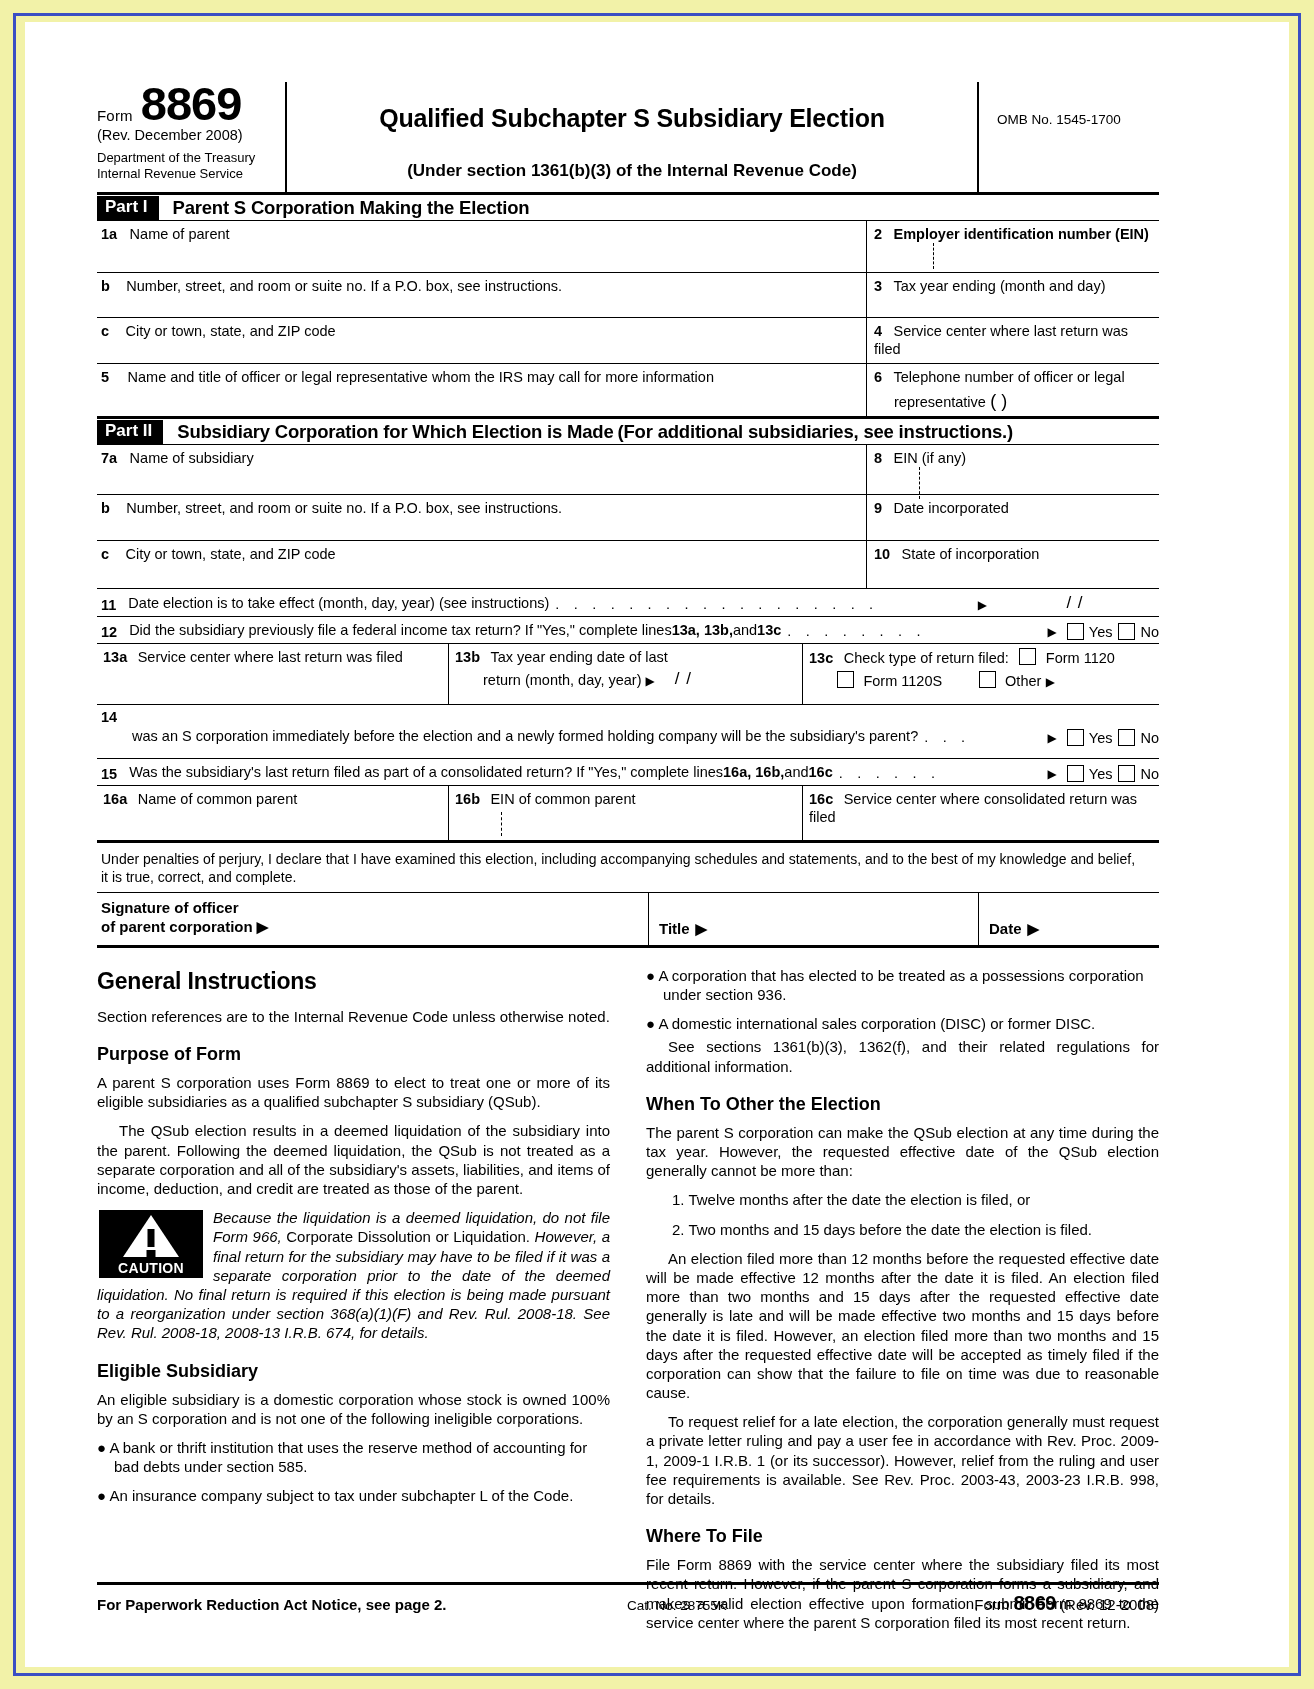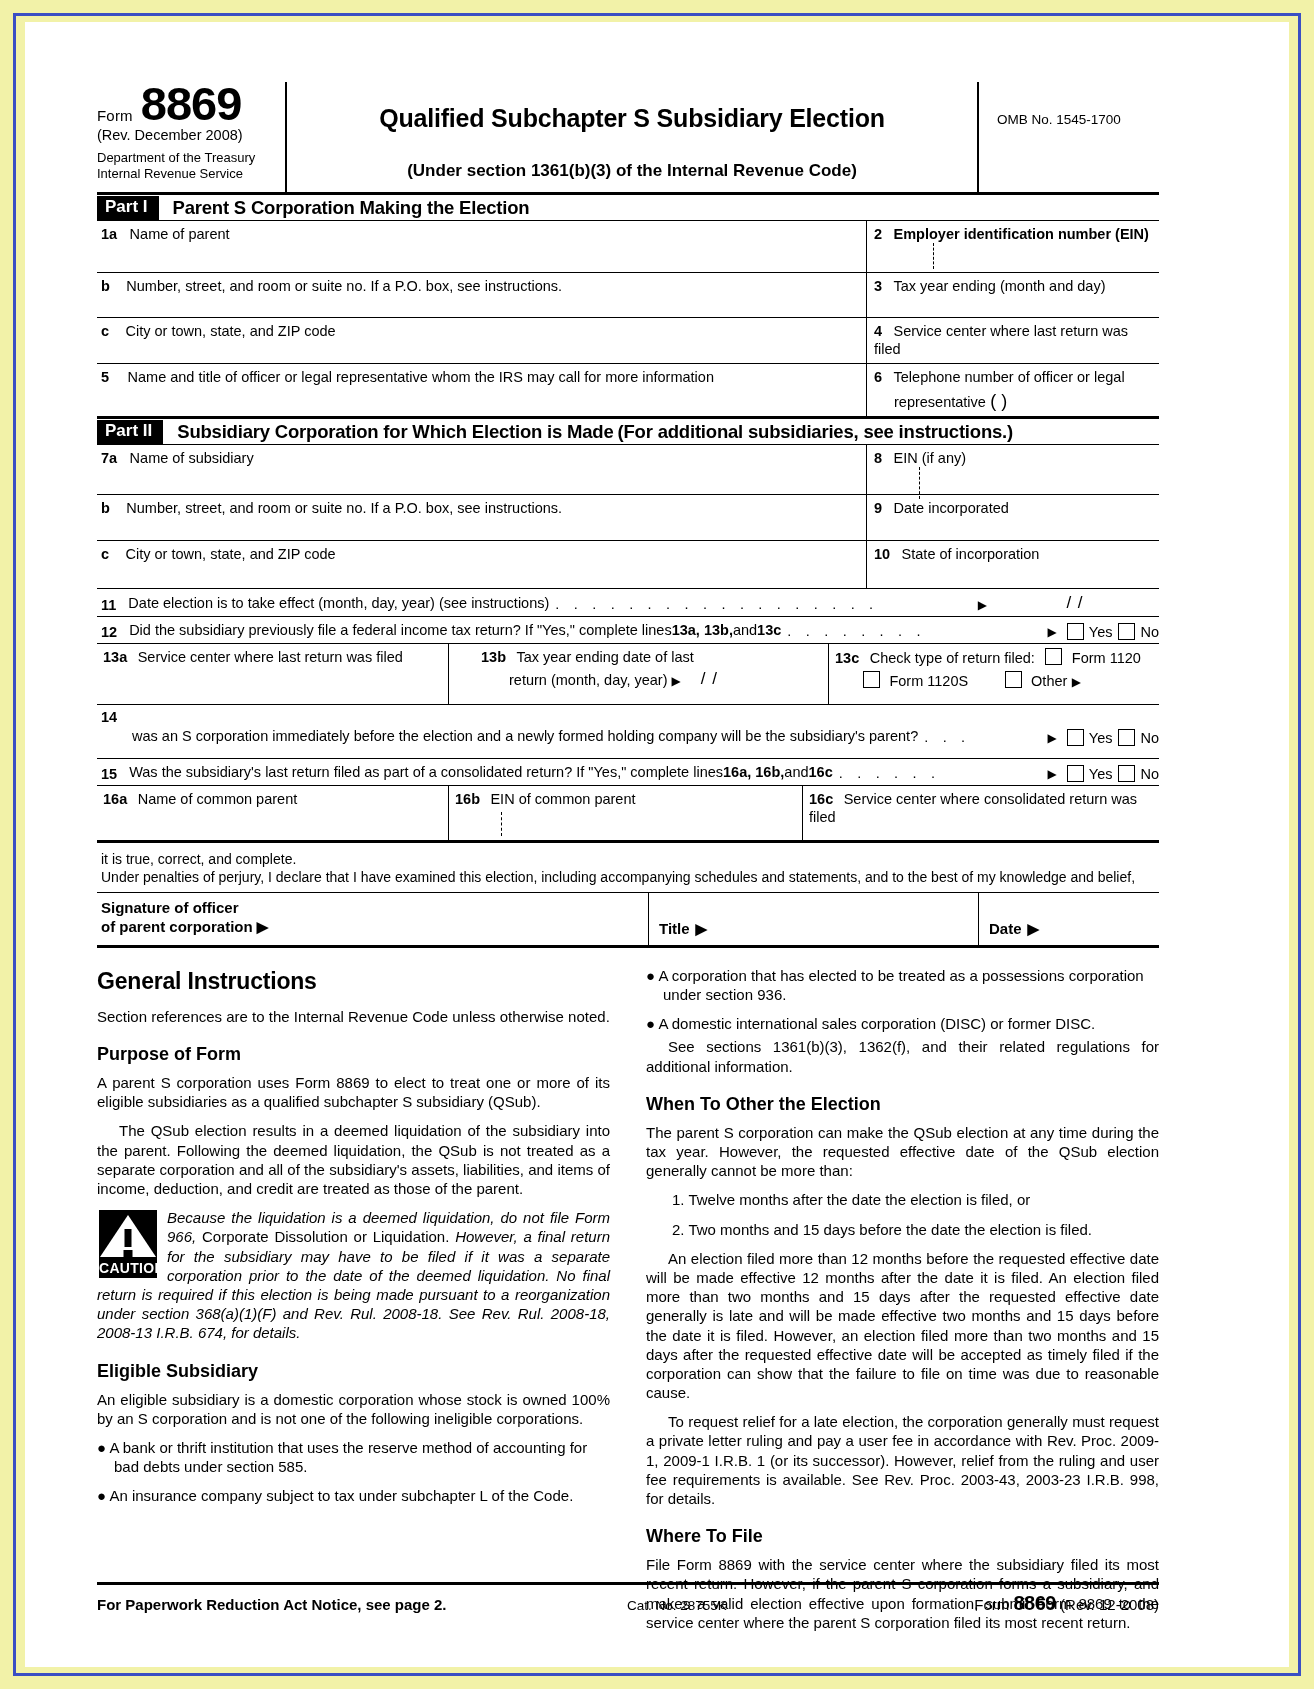--- a/index.html
+++ b/index.html
@@ -187,21 +187,21 @@
     margin: 0 5px 0 6px;
     background: #fff;
   }
   .yn { font-size: 14.5px; }
 
   .slashline { font-size: 17px; letter-spacing: 1px; }
 
   
   .row3 { display: flex; border-bottom: 1px solid #000; }
   .c13a { width: 352px; box-sizing: border-box; border-right: 1.5px solid #000; padding: 4px 6px; }
-  .c13b { width: 354px; box-sizing: border-box; border-right: 1.5px solid #000; padding: 4px 6px; margin-left: 26px; }
+  .c13b { width: 354px; box-sizing: border-box; border-right: 1.5px solid #000; padding: 4px 6px; }
   .c13c { flex: 1; box-sizing: border-box; padding: 4px 6px; }
 
   .c16a { width: 352px; box-sizing: border-box; border-right: 1.5px solid #000; padding: 4px 6px; position: relative; }
   .c16b { width: 354px; box-sizing: border-box; border-right: 1.5px solid #000; padding: 4px 6px; position: relative; }
   .c16c { flex: 1; box-sizing: border-box; padding: 4px 6px; }
 
   .perjury {
     border-top: 3px solid #000;
     padding: 7px 4px 6px 4px;
     font-size: 14px;
@@ -255,21 +255,21 @@
     line-height: 1.28;
     margin: 0 0 10px 0;
     padding-left: 48px;
     text-indent: -22px;
   }
   .caution-wrap {
     margin: 4px 0 10px 0;
   }
   .caution-icon {
     float: left;
-    width: 58px;
+    width: 104px;
     height: 68px;
     background: #000;
     margin: 2px 10px 2px 2px;
     position: relative;
   }
   .caution-tri {
     position: absolute;
     left: 50%;
     transform: translateX(-50%);
     top: 5px;
@@ -544,22 +544,22 @@
           <span class="lbl" style="margin-left:6px">EIN of common parent</span>
           <span style="position:absolute;left:52px;top:26px;height:24px;border-left:1.6px dashed #000"></span>
         </div>
         <div class="c16c">
           <span class="num">16c</span>
           <span class="lbl" style="margin-left:6px">Service center where consolidated return was filed</span>
         </div>
       </div>
 
       <div class="perjury">
+        <div>Under penalties of perjury, I declare that I have examined this election, including accompanying schedules and statements, and to the best of my knowledge and belief,</div>
         <div>it is true, correct, and complete.</div>
-        <div>Under penalties of perjury, I declare that I have examined this election, including accompanying schedules and statements, and to the best of my knowledge and belief,</div>
       </div>
 
       <div class="sigrow">
         <div class="sig1">
           <div class="sigtxt">Signature of officer</div>
           <div class="sigtxt">
             <span>of parent corporation</span>
             <span>▶</span>
           </div>
         </div>

